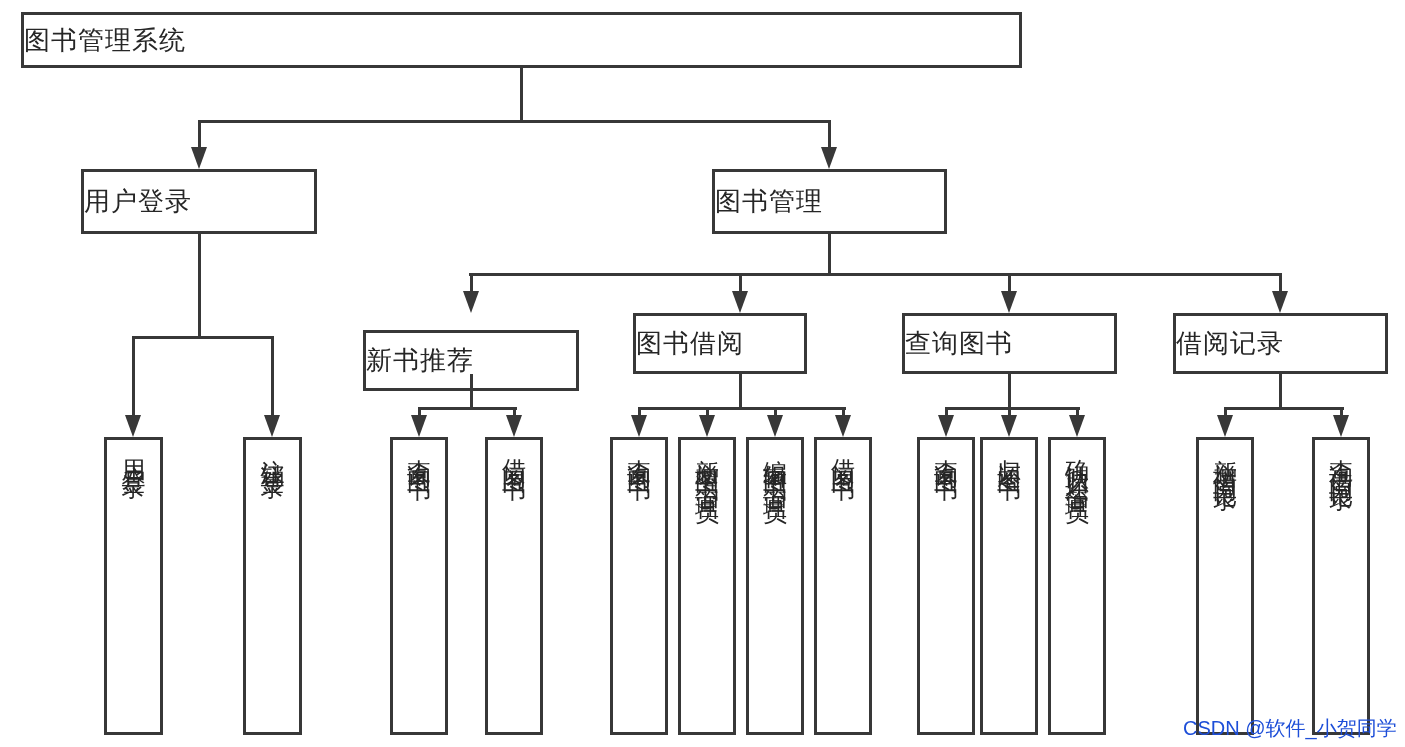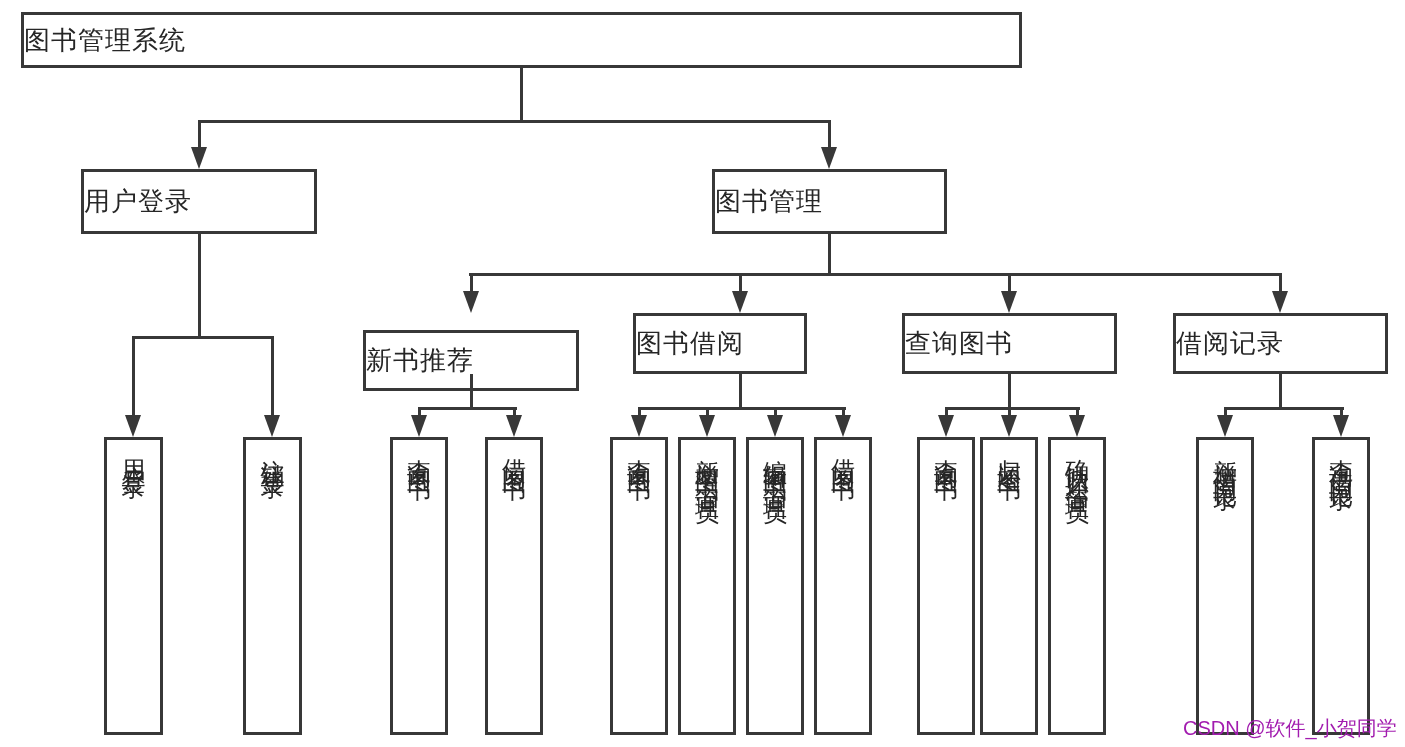--- a/index.html
+++ b/index.html
@@ -41,21 +41,21 @@
     width: 0; height: 0;
     border-left: 8px solid transparent;
     border-right: 8px solid transparent;
     border-top: 22px solid #383838;
   }
   .watermark {
     position: absolute;
     left: 1183px;
     top: 715px;
     font-size: 20px;
-    color: #a21caf;
+    color: #1d4ed8;
     white-space: nowrap;
     z-index: 5;
   }
 </style>
 </head>
 <body>
 
 <div class="canvas">
 
   <div class="box h" style="left:21px; top:12px; width:1001px; height:56px;">

